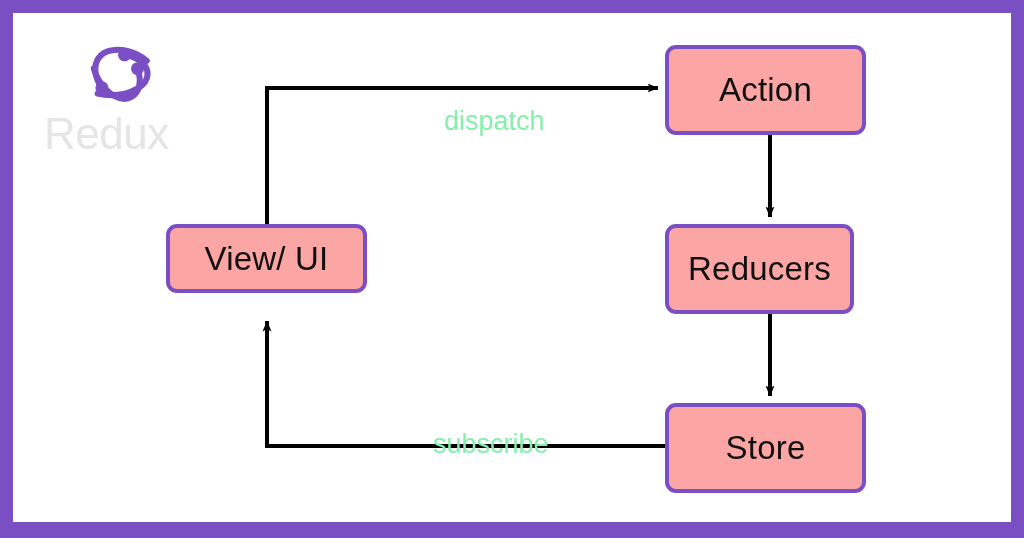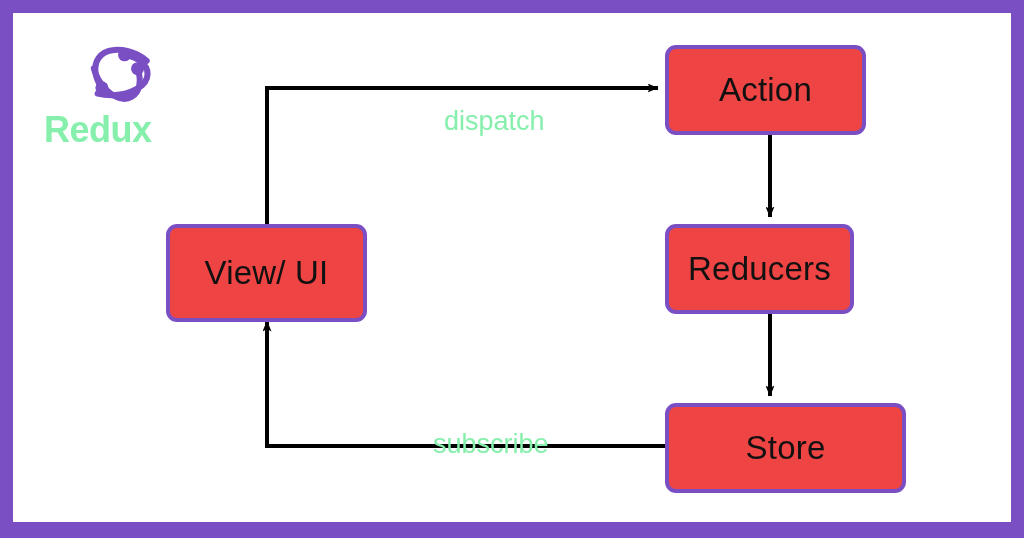--- a/index.html
+++ b/index.html
@@ -32,37 +32,37 @@
     top: 0;
     width: 1024px;
     height: 538px;
   }
   
   .node {
     position: absolute;
     box-sizing: border-box;
     border: 4px solid #7b4fc4;
     border-radius: 11px;
-    background: #ef4444;
+    background: #fca5a5;
     display: flex;
     align-items: center;
     justify-content: center;
   }
   .node-label {
     font-family: "Liberation Sans", sans-serif;
     font-size: 33px;
     font-weight: 500;
     color: #111111;
     letter-spacing: 0.2px;
     white-space: nowrap;
   }
   #node-action   { left: 665px; top: 45px;  width: 201px; height: 90px; }
   #node-reducers { left: 665px; top: 224px; width: 189px; height: 90px; }
-  #node-store    { left: 665px; top: 403px; width: 241px; height: 90px; }
-  #node-view     { left: 166px; top: 224px; width: 201px; height: 98px; }
+  #node-store    { left: 665px; top: 403px; width: 201px; height: 90px; }
+  #node-view     { left: 166px; top: 224px; width: 201px; height: 69px; }
 
   
   .edge-label {
     position: absolute;
     font-family: "Liberation Sans", sans-serif;
     font-size: 27px;
     font-weight: 400;
     color: #86efac;
     white-space: nowrap;
   }
@@ -77,23 +77,23 @@
     width: 200px;
   }
   #brand-logo {
     display: block;
     margin-left: 30px;
   }
   #brand-wordmark {
     display: block;
     margin-top: 2px;
     font-family: "Liberation Sans", sans-serif;
-    font-size: 36px;
-    font-weight: 700;
-    color: #86efac;
+    font-size: 44px;
+    font-weight: 400;
+    color: #e5e5e5;
     letter-spacing: -0.5px;
     line-height: 1;
   }
 </style>
 </head>
 <body>
 
 <div id="canvas">
   <div id="inner-panel"></div>
 

